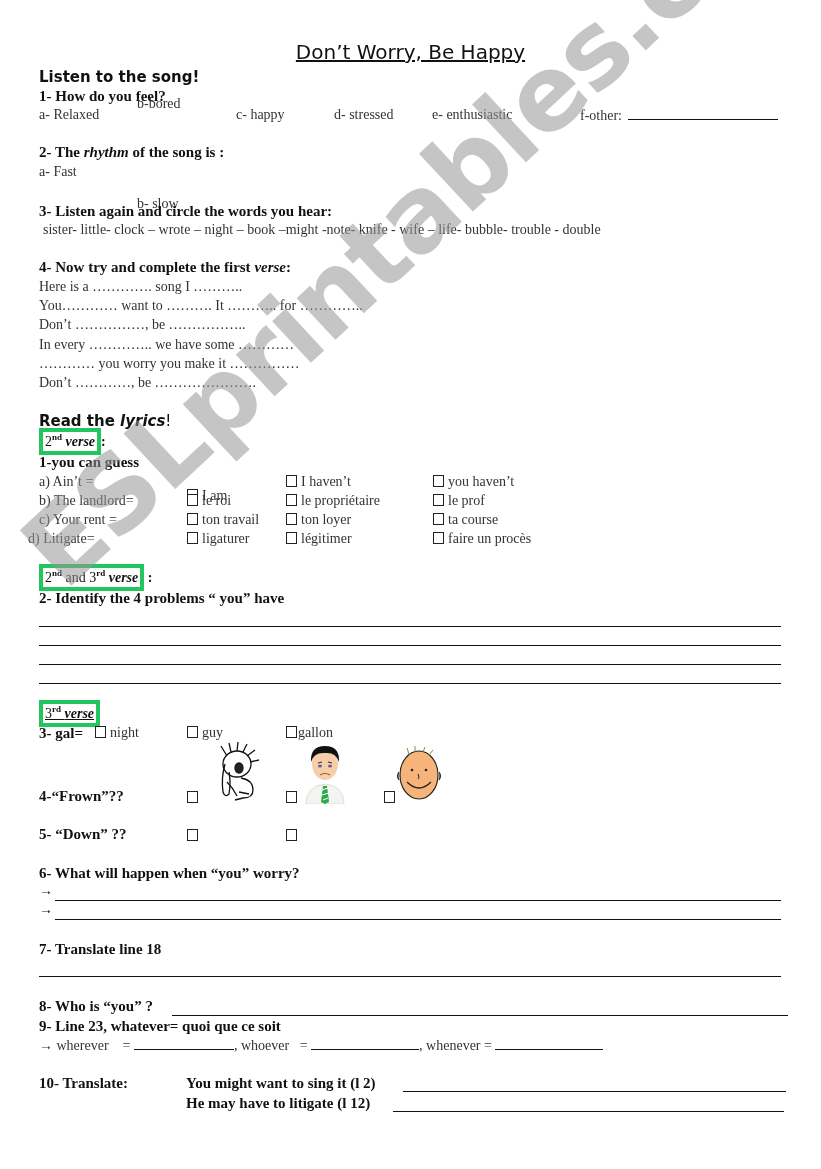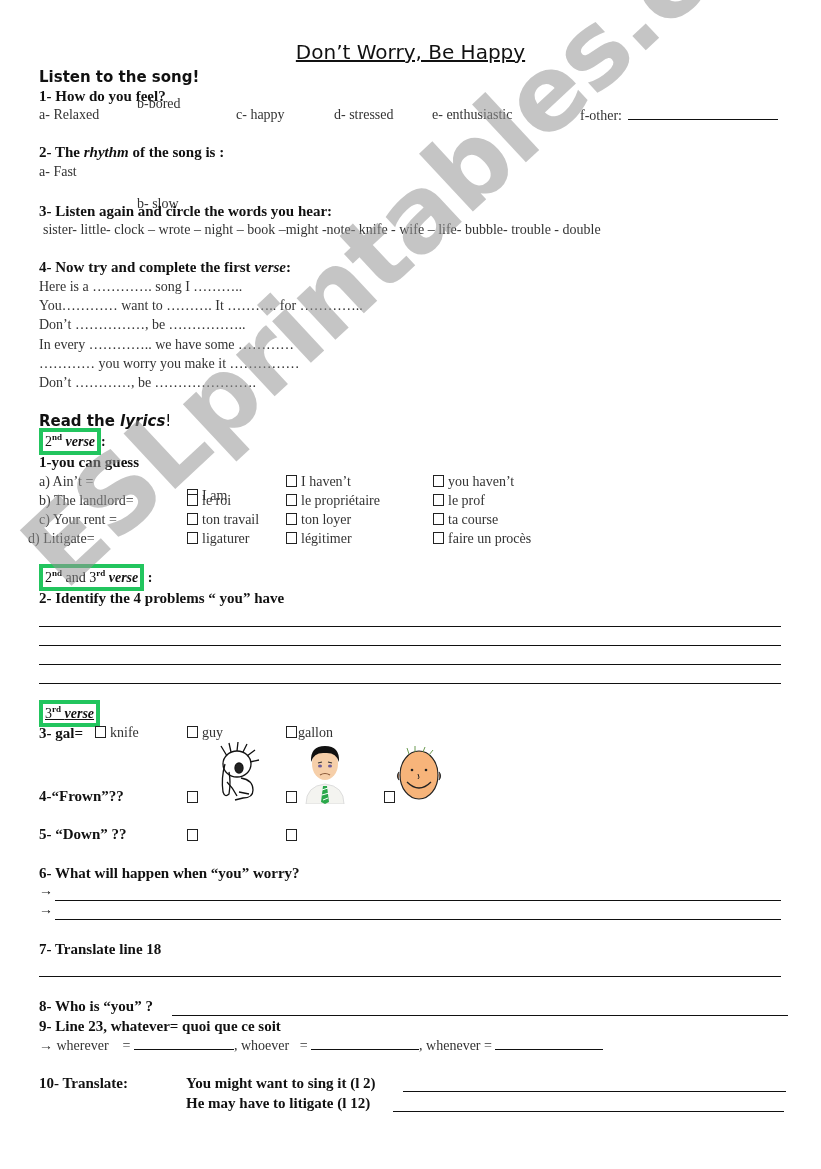--- a/index.html
+++ b/index.html
@@ -109,21 +109,21 @@
 <div class="rule" style="left:39px; width:742px; top:626px;"></div>
 <div class="rule" style="left:39px; width:742px; top:645px;"></div>
 <div class="rule" style="left:39px; width:742px; top:664px;"></div>
 <div class="rule" style="left:39px; width:742px; top:683px;"></div>
 
 <div class="abs" style="left:39px; top:704px; font-size:14px;text-decoration:underline;">
   <span class="boxed"><span>3</span><sup>rd</sup> <b><i>verse</i></b></span>
 </div>
 
 <div class="abs qhead" style="left:39px; top:725px;">3- gal=</div>
-<div class="abs light" style="left:95px; top:725px;"><span class="chk"></span><span>knife</span></div>
+<div class="abs light" style="left:95px; top:725px;"><span class="chk"></span><span>night</span></div>
 <div class="abs light" style="left:187px; top:725px;"><span class="chk"></span><span>guy</span></div>
 <div class="abs light" style="left:286px; top:725px;text-align:right;"><span class="chk" style="margin-right:1px;"></span><span>gallon</span></div>
 
 <div class="abs qhead" style="left:39px; top:788px;">4-“Frown”??</div>
 <span class="abs chk" style="left:187px; top:791px;"></span>
 <span class="abs chk" style="left:286px; top:791px;"></span>
 <span class="abs chk" style="left:384px; top:791px;"></span>
 
 <svg class="pic" style="left:213px; top:742px;" width="48" height="62" viewBox="0 0 48 62">
   <g fill="none" stroke="#111" stroke-width="1.3">

